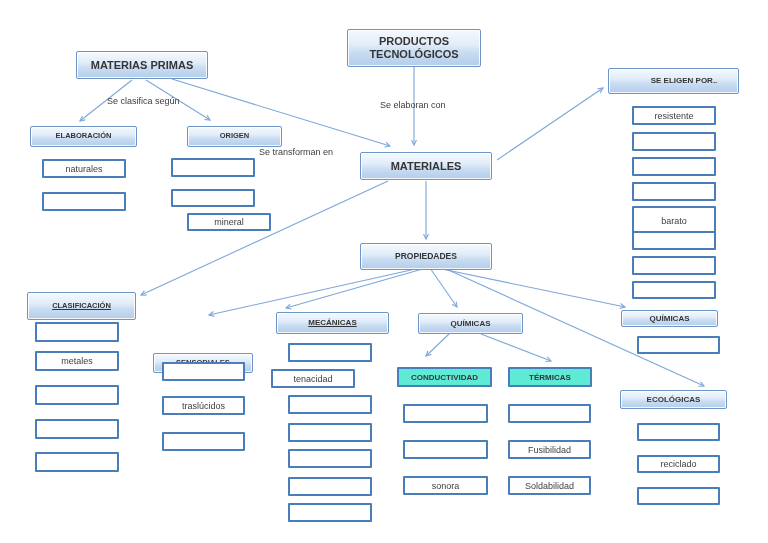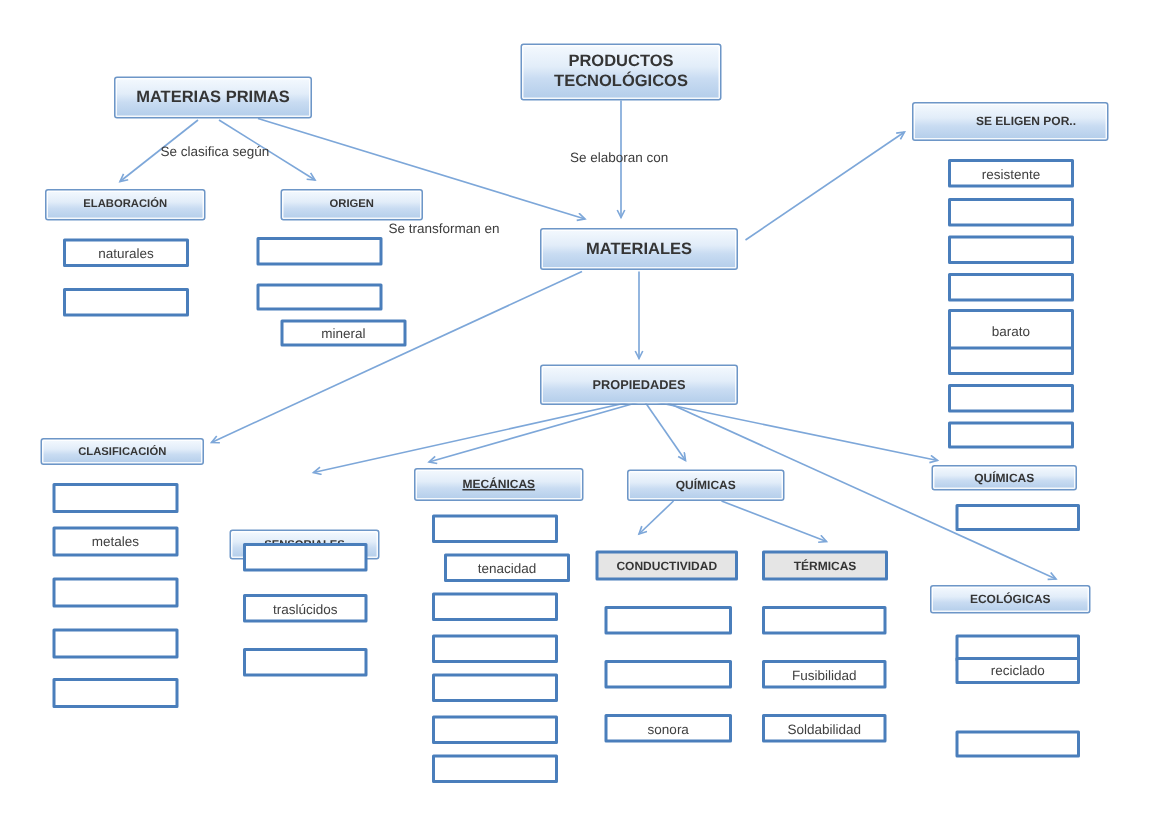--- a/index.html
+++ b/index.html
@@ -11,21 +11,21 @@
   .hdr{
     position:absolute;display:flex;align-items:center;justify-content:center;
     background:linear-gradient(to bottom,#f4f9fe 0%,#e2edf9 40%,#c9dcf2 62%,#b3cdea 100%);
     border:1.5px solid #6d96c7;border-radius:2px;
     box-shadow:inset 0 0 0 1px rgba(255,255,255,.85);
     color:#353535;font-weight:bold;text-align:center;line-height:1.15;
     box-sizing:border-box;
   }
   .subhdr{
     position:absolute;display:flex;align-items:center;justify-content:center;
-    background:#e5e5e5;border:2px solid #4a7ebb;border-radius:1px;
+    background:#5eead4;border:2px solid #4a7ebb;border-radius:1px;
     color:#353535;font-weight:bold;text-align:center;box-sizing:border-box;
   }
   .item{
     position:absolute;display:flex;align-items:center;justify-content:center;
     background:#ffffff;border:2px solid #4a7ebb;border-radius:1px;
     color:#404040;font-size:9px;text-align:center;box-sizing:border-box;
   }
   .edge-label{
     position:absolute;color:#3c3c3c;font-size:9px;white-space:nowrap;
   }
@@ -63,21 +63,21 @@
   <div class="edge-label" style="left:259px;top:99px;margin-top:48px;">Se transforman  en</div>
   <div class="edge-label" style="left:380px;top:100px;">Se elaboran con</div>
 
   <div class="hdr" style="left:76px;top:51px;width:132px;height:28px;font-size:11px;">MATERIAS PRIMAS</div>
   <div class="hdr" style="left:347px;top:29px;width:134px;height:38px;font-size:11px;padding:0 14px;">PRODUCTOS TECNOLÓGICOS</div>
   <div class="hdr" style="left:608px;top:68px;width:131px;height:26px;font-size:8px;padding-left:21px;">SE ELIGEN POR..</div>
   <div class="hdr" style="left:30px;top:126px;width:107px;height:21px;font-size:7.5px;">ELABORACIÓN</div>
   <div class="hdr" style="left:187px;top:126px;width:95px;height:21px;font-size:7.5px;">ORIGEN</div>
   <div class="hdr" style="left:360px;top:152px;width:132px;height:28px;font-size:11px;">MATERIALES</div>
   <div class="hdr" style="left:360px;top:243px;width:132px;height:27px;font-size:8.5px;">PROPIEDADES</div>
-  <div class="hdr" style="left:27px;top:292px;width:109px;height:18px;font-size:7.5px;">CLASIFICACIÓN</div>
+  <div class="hdr" style="left:27px;top:292px;width:109px;height:28px;font-size:7.5px;text-decoration:underline;">CLASIFICACIÓN</div>
   <div class="hdr" style="left:153px;top:318px;width:100px;height:20px;font-size:7.5px;margin-top:35px;">SENSORIALES</div>
   <div class="hdr" style="left:276px;top:312px;width:113px;height:22px;font-size:8px;text-decoration:underline;">MECÁNICAS</div>
   <div class="hdr" style="left:418px;top:313px;width:105px;height:21px;font-size:8px;">QUÍMICAS</div>
   <div class="hdr" style="left:621px;top:310px;width:97px;height:17px;font-size:8px;">QUÍMICAS</div>
   <div class="hdr" style="left:620px;top:390px;width:107px;height:19px;font-size:8px;">ECOLÓGICAS</div>
 
   <div class="subhdr" style="left:397px;top:367px;width:95px;height:20px;font-size:8px;">CONDUCTIVIDAD</div>
   <div class="subhdr" style="left:508px;top:367px;width:84px;height:20px;font-size:8px;">TÉRMICAS</div>
 
   <div class="item" style="left:42px;top:159px;width:84px;height:19px;">naturales</div>
@@ -100,34 +100,34 @@
   <div class="item" style="left:35px;top:351px;width:84px;height:20px;">metales</div>
   <div class="item" style="left:35px;top:385px;width:84px;height:20px;"></div>
   <div class="item" style="left:35px;top:419px;width:84px;height:20px;"></div>
   <div class="item" style="left:35px;top:452px;width:84px;height:20px;"></div>
 
   <div class="item" style="left:162px;top:362px;width:83px;height:19px;"></div>
   <div class="item" style="left:162px;top:396px;width:83px;height:19px;">traslúcidos</div>
   <div class="item" style="left:162px;top:432px;width:83px;height:19px;"></div>
 
   <div class="item" style="left:288px;top:343px;width:84px;height:19px;"></div>
-  <div class="item" style="left:296px;top:369px;width:84px;height:19px;">tenacidad</div>
+  <div class="item" style="left:271px;top:369px;width:84px;height:19px;">tenacidad</div>
   <div class="item" style="left:288px;top:395px;width:84px;height:19px;"></div>
   <div class="item" style="left:288px;top:423px;width:84px;height:19px;"></div>
   <div class="item" style="left:288px;top:449px;width:84px;height:19px;"></div>
   <div class="item" style="left:288px;top:477px;width:84px;height:19px;"></div>
   <div class="item" style="left:288px;top:503px;width:84px;height:19px;"></div>
 
   <div class="item" style="left:403px;top:404px;width:85px;height:19px;"></div>
   <div class="item" style="left:403px;top:440px;width:85px;height:19px;"></div>
   <div class="item" style="left:403px;top:476px;width:85px;height:19px;">sonora</div>
 
   <div class="item" style="left:508px;top:404px;width:83px;height:19px;"></div>
   <div class="item" style="left:508px;top:440px;width:83px;height:19px;">Fusibilidad</div>
   <div class="item" style="left:508px;top:476px;width:83px;height:19px;">Soldabilidad</div>
 
   <div class="item" style="left:637px;top:336px;width:83px;height:18px;"></div>
 
   <div class="item" style="left:637px;top:423px;width:83px;height:18px;"></div>
-  <div class="item" style="left:637px;top:438px;width:83px;height:18px;">reciclado</div>
+  <div class="item" style="left:637px;top:455px;width:83px;height:18px;">reciclado</div>
   <div class="item" style="left:637px;top:487px;width:83px;height:18px;"></div>
 
 </div>
 
 </body></html>

